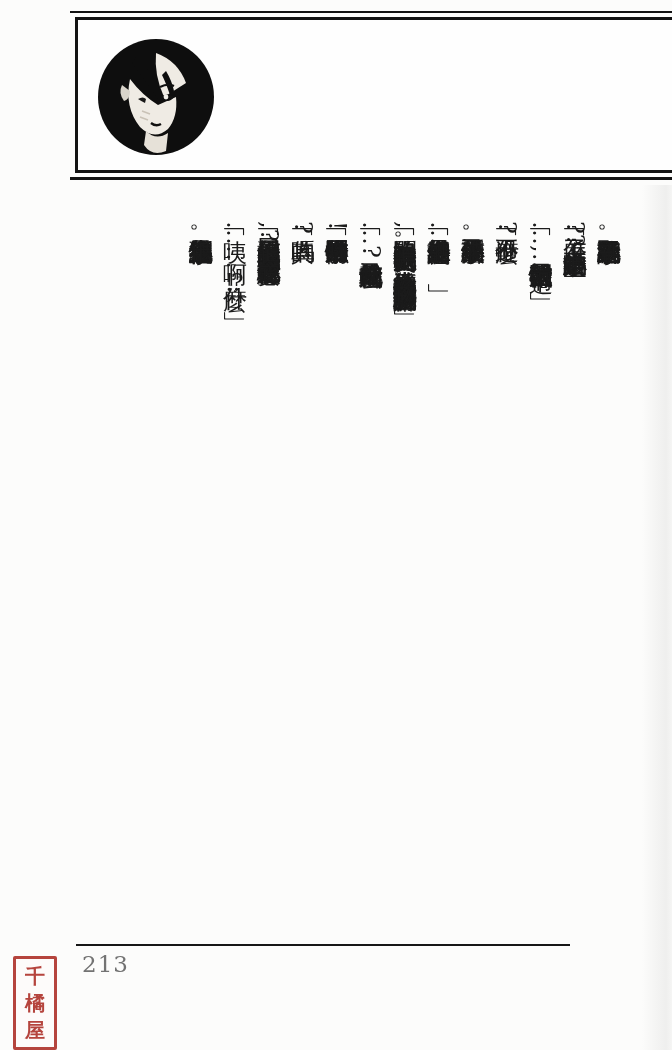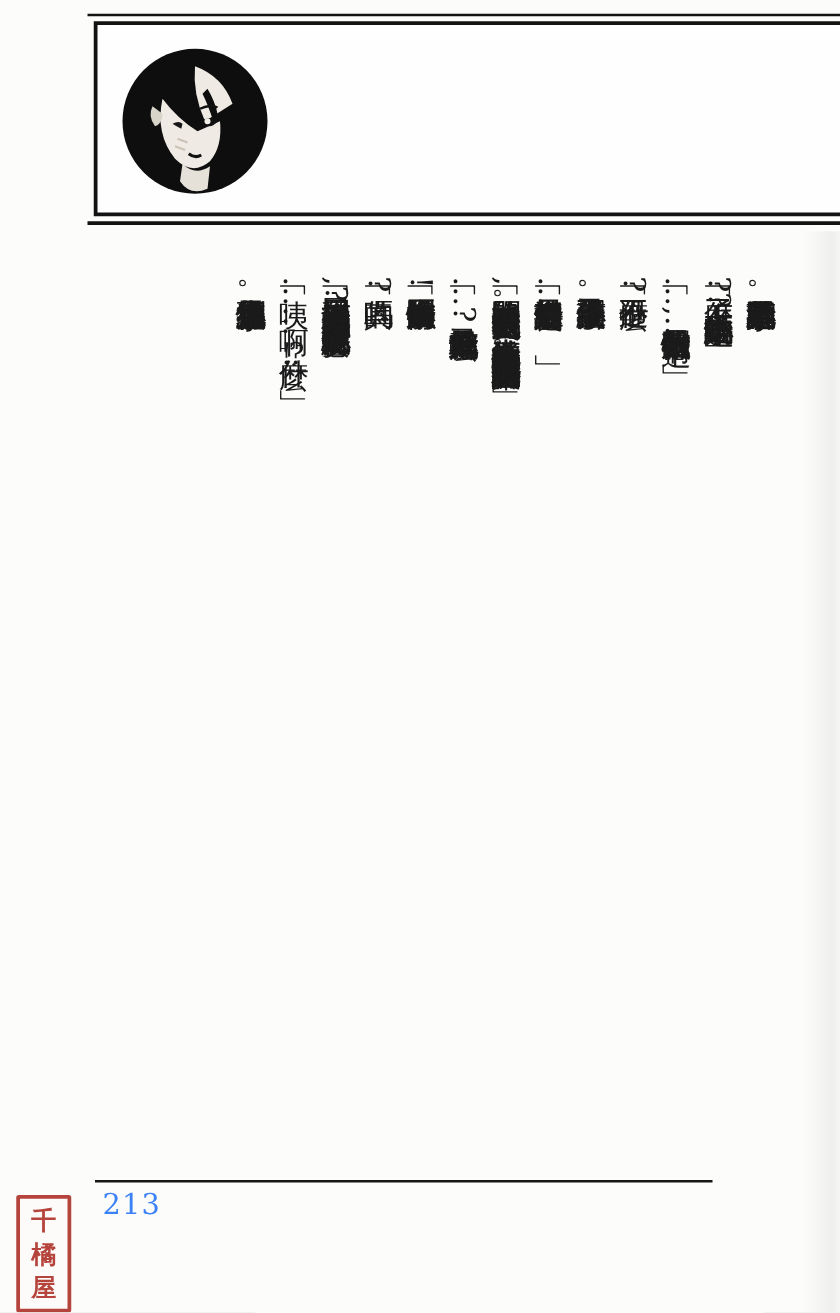--- a/index.html
+++ b/index.html
@@ -47,21 +47,21 @@
     position:absolute;
     left:76px;top:944px;width:494px;height:2px;
     background:#161616;
   }
   .page-number{
     position:absolute;
     left:82px;top:951px;
     font-family:"DejaVu Serif", serif;
     font-size:23px;
     letter-spacing:1px;
-    color:#3b82f6;
+    color:#737373;
   }
   .seal{
     position:absolute;
     left:13px;top:956px;
     width:38px;height:82px;
     border:3px solid #b5443d;
     border-radius:2px;
     background:#fdfbfa;
     display:flex;flex-direction:column;
     align-items:center;justify-content:space-around;

